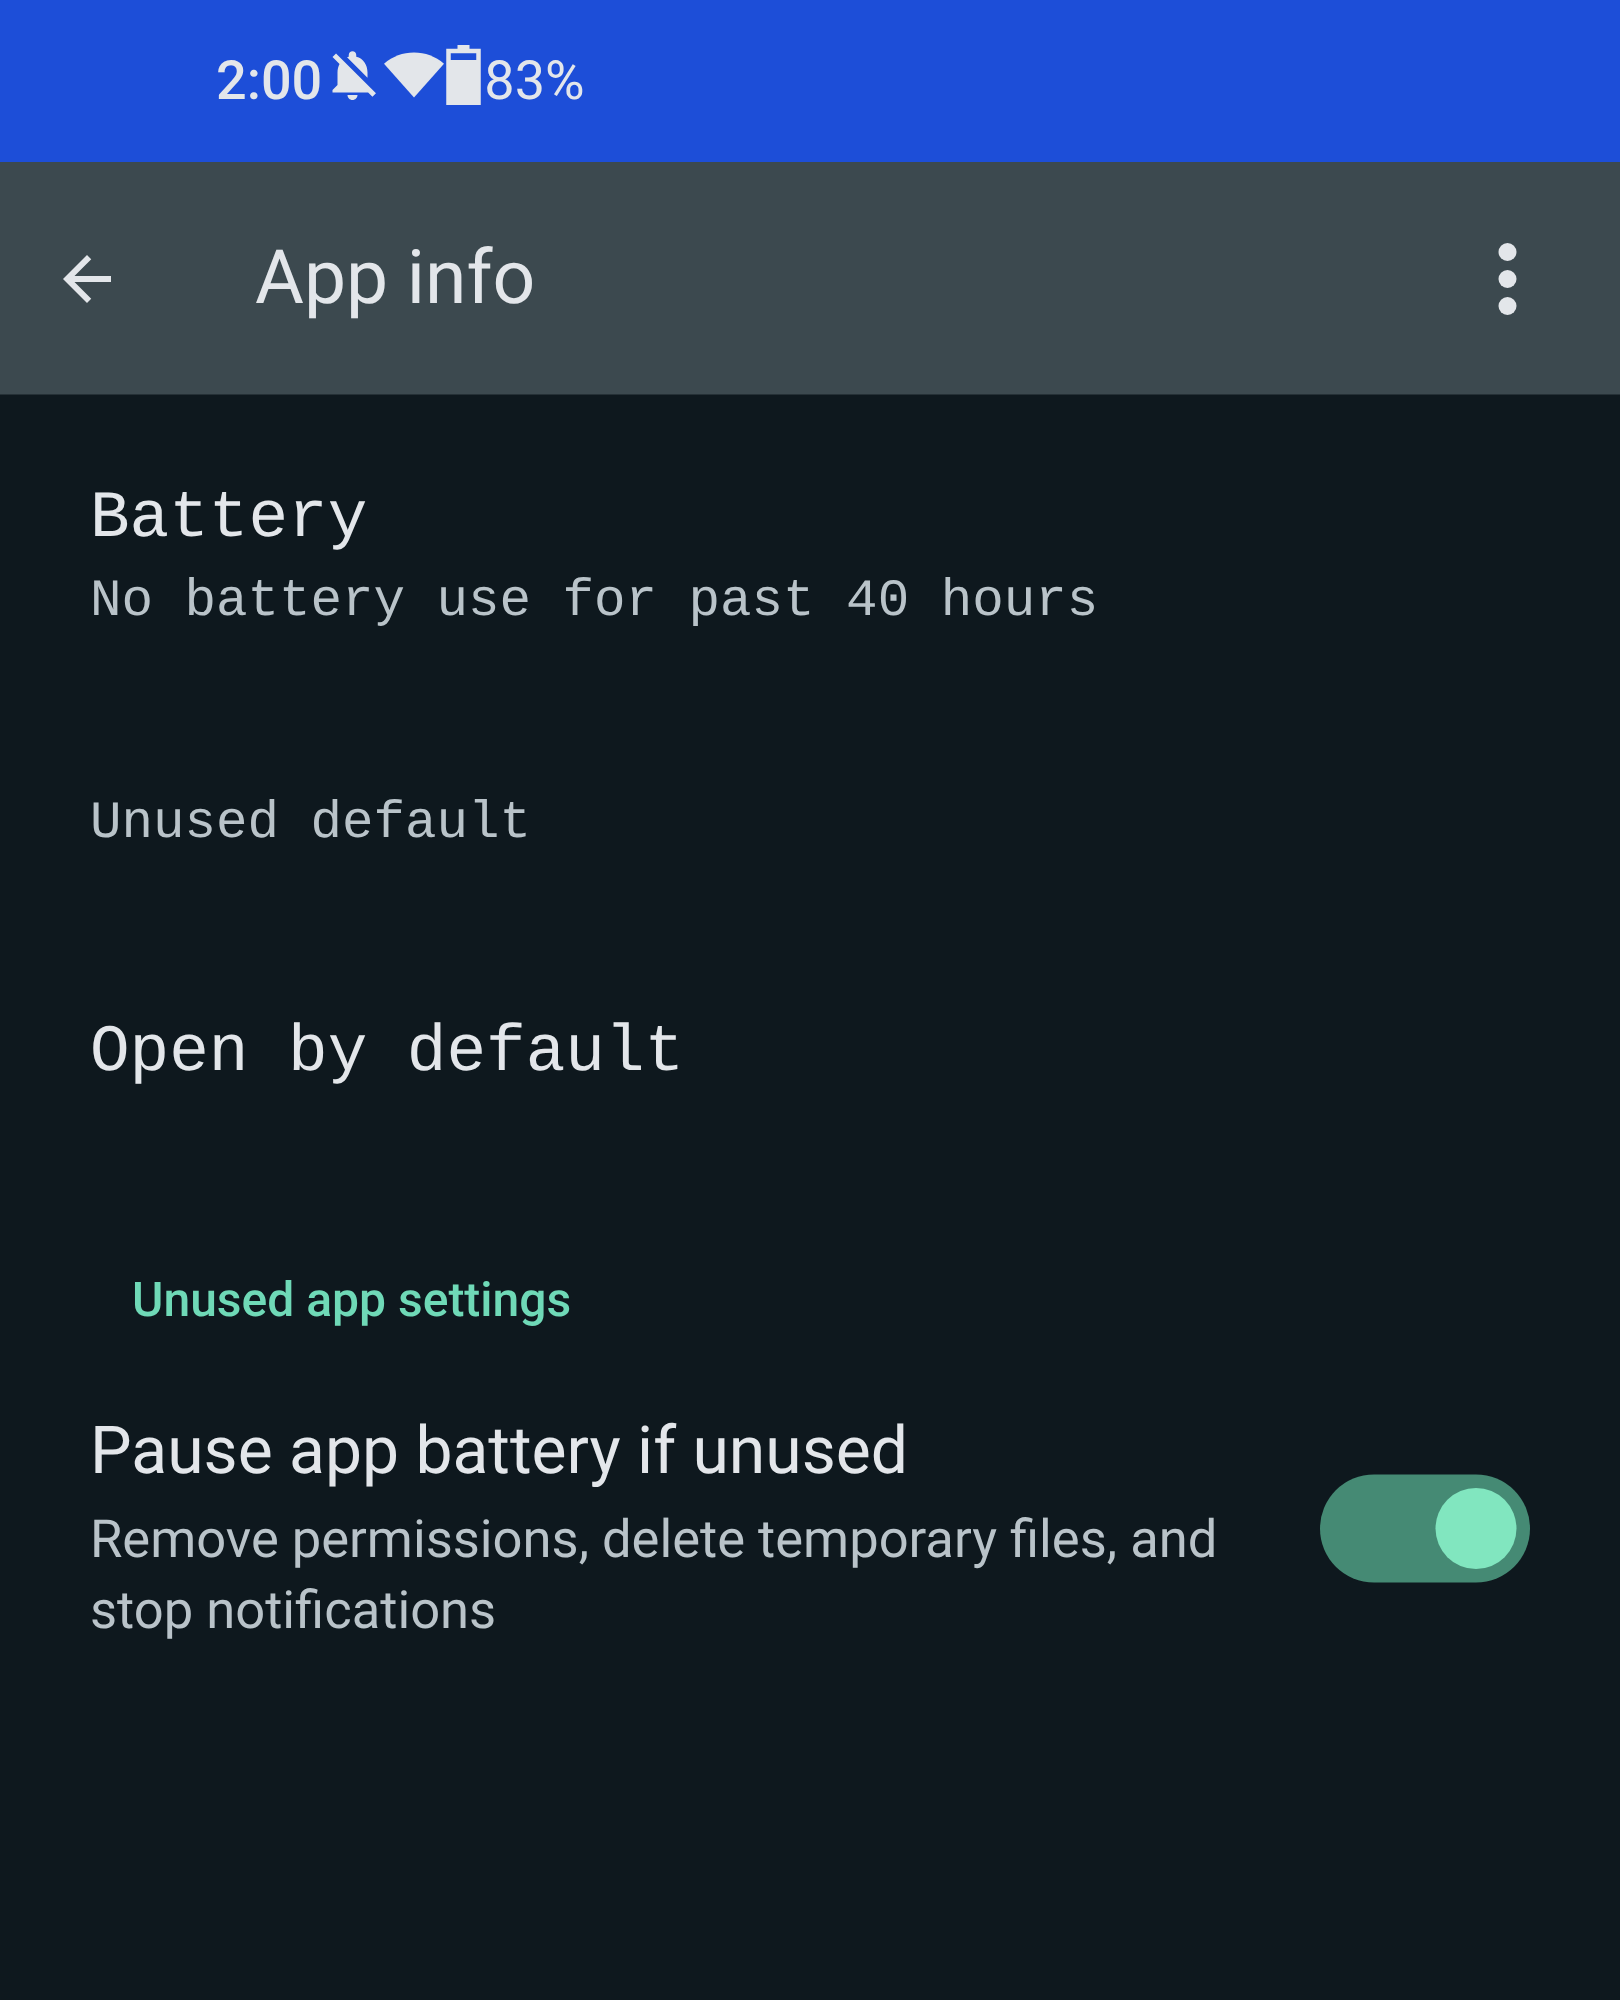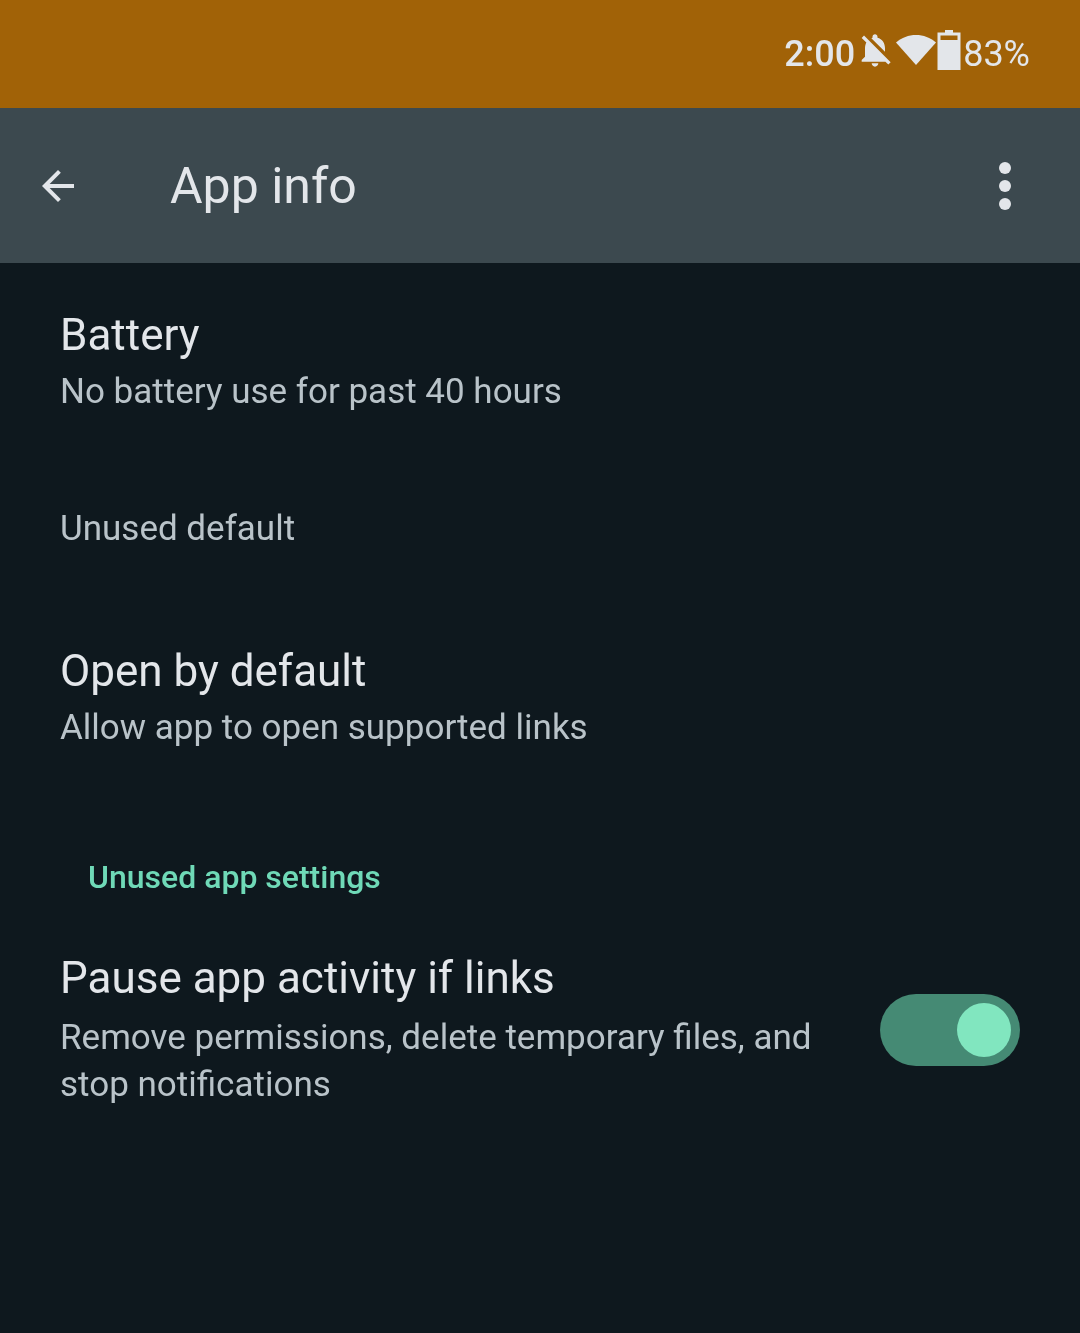--- a/index.html
+++ b/index.html
@@ -10,24 +10,24 @@
     body {
       width: 1080px;
       height: 1333px;
       background: #0e181e;
       font-family: 'Roboto', 'Segoe UI', Arial, sans-serif;
       color: #e3e6ea;
       overflow: hidden;
     }
     .status-bar {
       height: 108px;
-      background: #a16207;
-      display: flex;
-      align-items: center;
-      justify-content: flex-end;
+      background: #1d4ed8;
+      display: flex;
+      align-items: center;
+      justify-content: flex-start;
       padding: 0 50px;
       font-size: 36px;
       font-weight: 500;
     }
     .status-time {
       margin-left: 94px;
     }
     .status-icons {
       display: flex;
       align-items: center;
@@ -69,22 +69,23 @@
       height: 60px;
       display: flex;
       align-items: center;
       justify-content: center;
       cursor: pointer;
     }
     .content {
       padding: 0;
     }
     .list-item {
-      padding: 46px 60px 50px 60px;
+      padding: 58px 60px 50px 60px;
       cursor: pointer;
+      font-family: Liberation Mono, monospace;
     }
     .list-item-title {
       font-size: 44px;
       font-weight: 400;
       color: #e3e6ea;
       margin-bottom: 10px;
     }
     .list-item-subtitle {
       font-size: 35px;
       font-weight: 400;
@@ -190,28 +191,27 @@
     <div class="list-item-title">Battery</div>
     <div class="list-item-subtitle">No battery use for past 40 hours</div>
   </div>
 
   <div class="list-item">
     <div class="list-item-subtitle">Unused default</div>
   </div>
 
   <div class="list-item">
     <div class="list-item-title">Open by default</div>
-    <div class="list-item-subtitle">Allow app to open supported links</div>
   </div>
 
   <div class="section-header">Unused app settings</div>
 
   <div class="toggle-item">
     <div class="toggle-text">
-      <div class="toggle-title">Pause app activity if links</div>
+      <div class="toggle-title">Pause app battery if unused</div>
       <div class="toggle-subtitle">Remove permissions, delete temporary files, and stop notifications</div>
     </div>
     <div class="switch">
       <div class="switch-track"></div>
       <div class="switch-thumb"></div>
     </div>
   </div>
 </div>
 
 </body></html>

